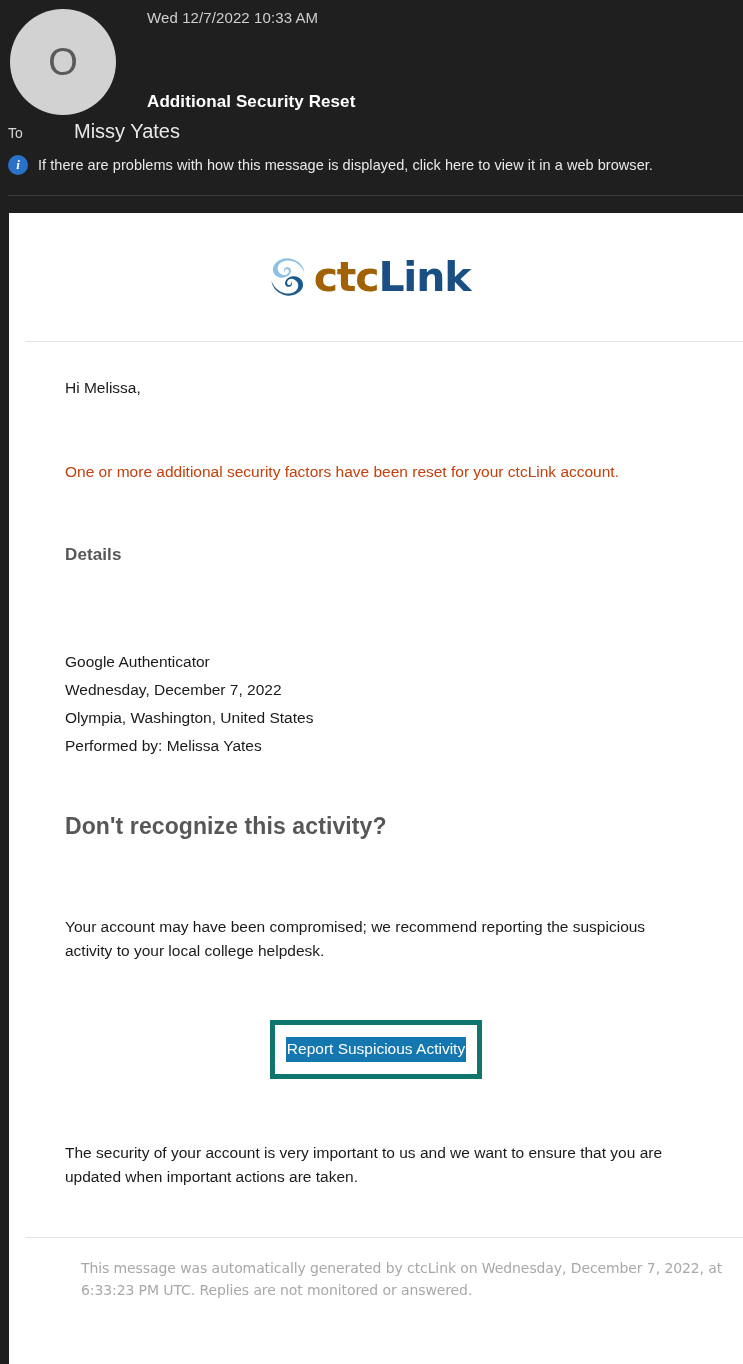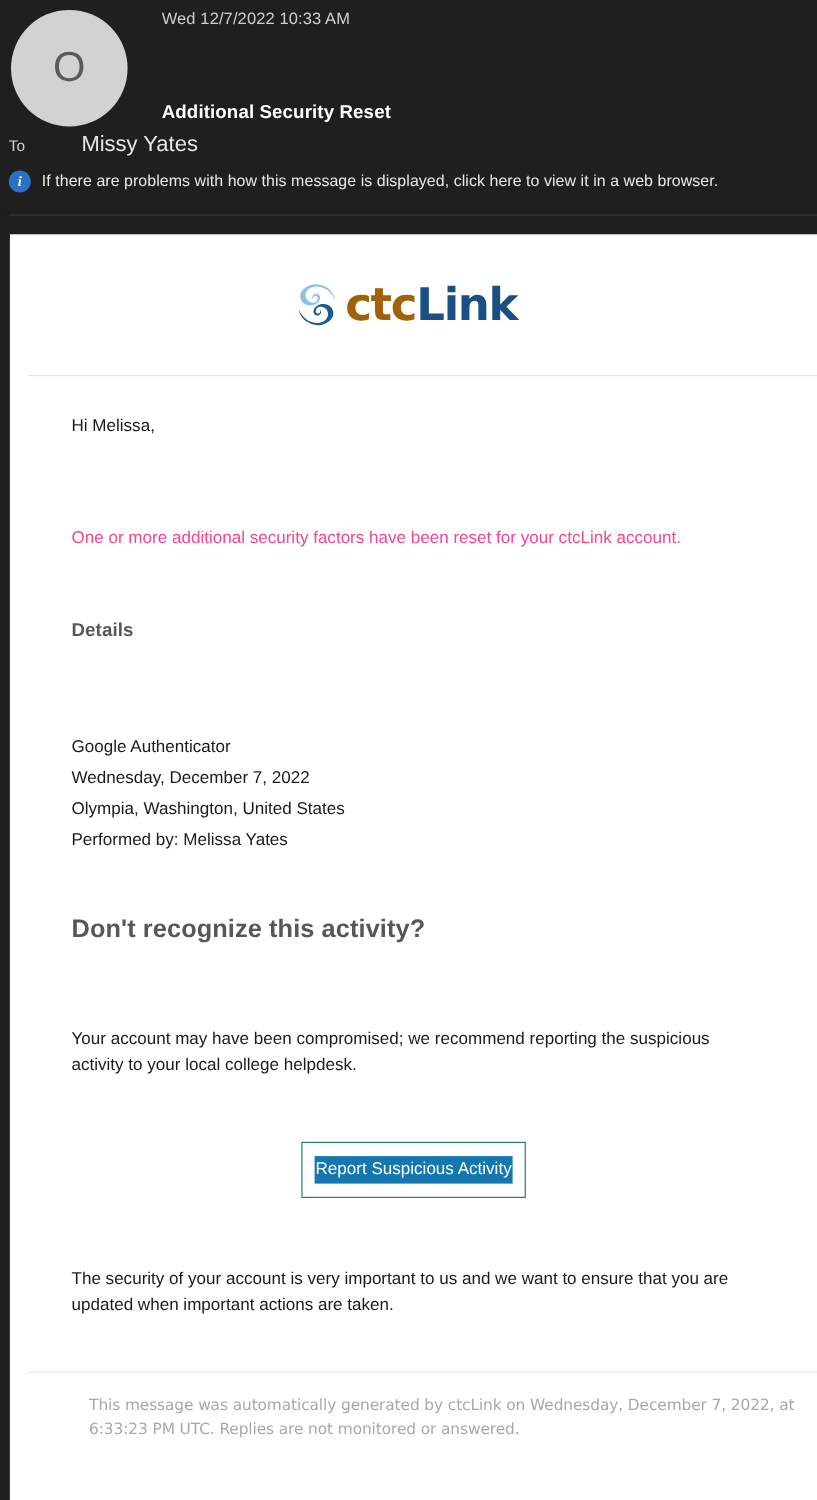--- a/index.html
+++ b/index.html
@@ -181,23 +181,23 @@
     color: #1a1a1a;
   }
 
   .greeting {
     margin-top: 37px;
     font-size: 15.5px;
     color: #1a1a1a;
   }
 
   .intro {
-    margin-top: 84px;
-    font-size: 15.5px;
-    color: #ec4899;
+    margin-top: 66px;
+    font-size: 15.5px;
+    color: #c2410c;
   }
 
   .section-heading {
     margin-top: 64px;
     font-size: 17px;
     font-weight: 700;
     color: #575757;
     letter-spacing: 0.1px;
   }
 
@@ -226,21 +226,21 @@
     max-width: 620px;
   }
 
   .cta-wrap {
     margin-top: 57px;
     padding-right: 56px;
     display: flex;
     justify-content: center;
   }
   .cta-button {
-    border: 1px solid #0f766e;
+    border: 5px solid #0f766e;
     background: #ffffff;
     padding: 12px 11px;
     display: inline-block;
     line-height: 1;
     cursor: pointer;
   }
   .cta-label {
     display: inline-block;
     background: #1577b0;
     color: #ffffff;

